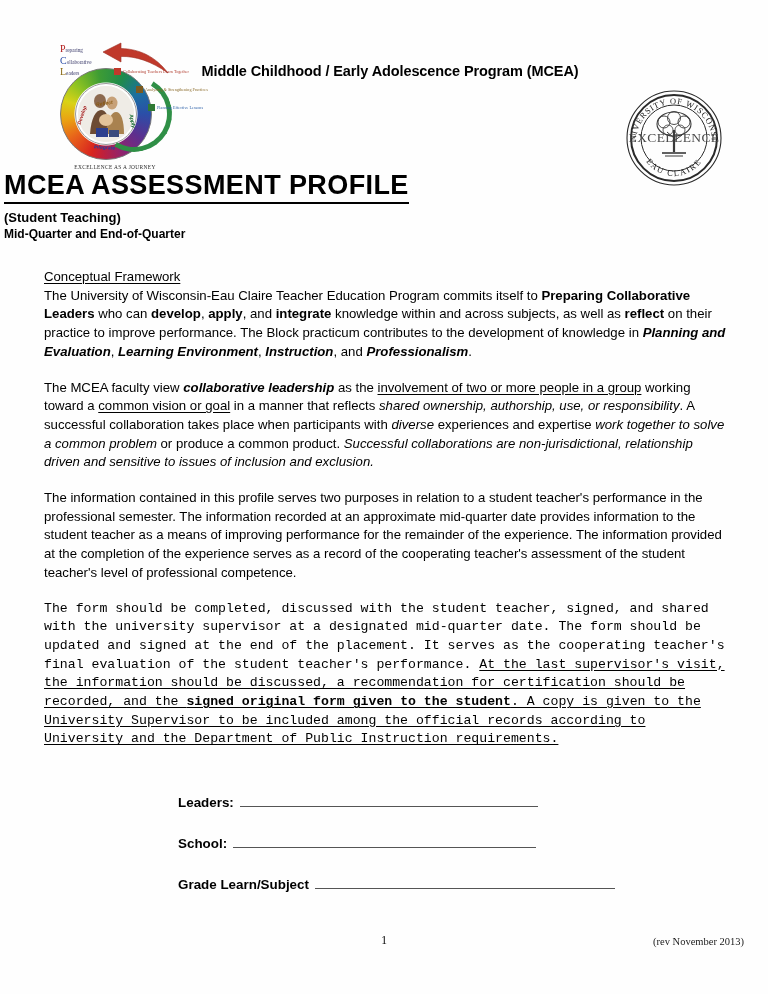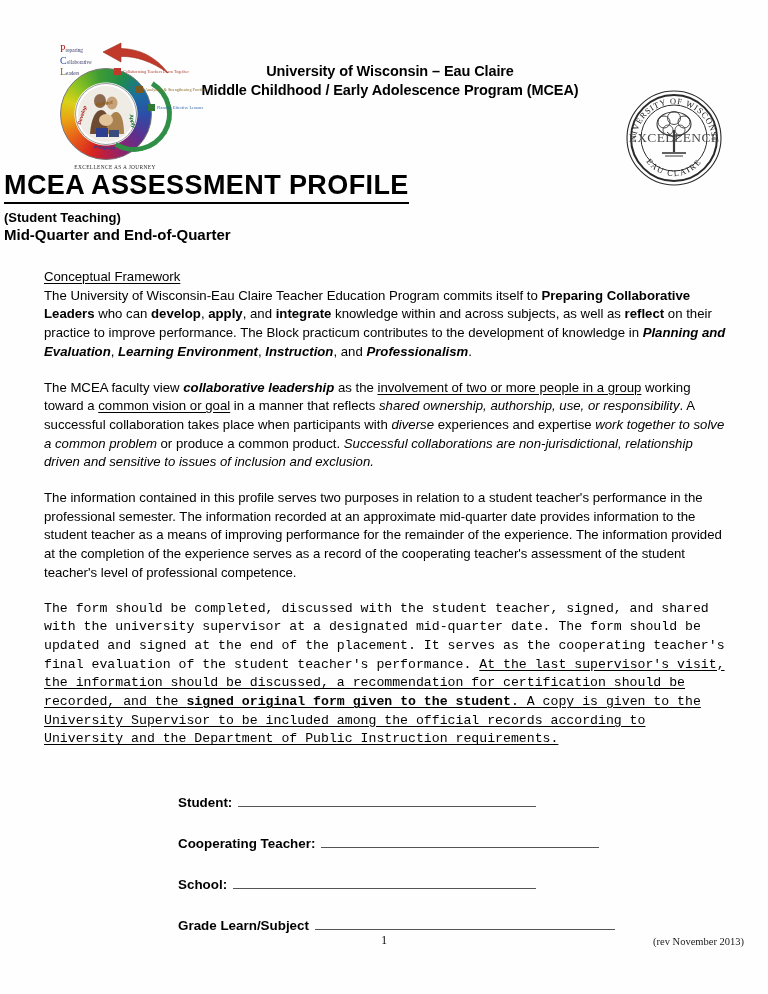--- a/index.html
+++ b/index.html
@@ -239,21 +239,21 @@
     padding-bottom: 1px;
     line-height: 31px;
   }
   .doc-sub1 {
     font-size: 13px;
     font-weight: bold;
     margin-top: 5px;
     line-height: 17px;
   }
   .doc-sub2 {
-    font-size: 15px;
+    font-size: 12px;
     font-weight: bold;
     line-height: 17px;
   }
 
   
   .body-copy {
     position: absolute;
     left: 44px;
     top: 268px;
     width: 682px;
@@ -383,21 +383,20 @@
         <span class="ring-word rw-reflect">Reflect</span>
         <span class="ring-word rw-develop">Develop</span>
         <span class="ring-word rw-apply">Apply</span>
         <span class="ring-word rw-integ">Integrate</span>
 
         <div class="ring-label">EXCELLENCE AS A JOURNEY</div>
       </div>
     </div>
 
     <div class="header-titles">
-      <div>University of Wisconsin – Eau Claire</div>
       <div>Middle Childhood / Early Adolescence Program (MCEA)</div>
     </div>
 
     <svg class="seal" viewBox="0 0 104 104">
       <defs>
         <path id="arcTop" d="M 14,56 A 38,38 0 0 1 90,56" fill="none"></path>
         <path id="arcBot" d="M 18,56 A 34,34 0 0 0 86,56" fill="none"></path>
       </defs>
       <circle cx="52" cy="52" r="47" fill="none" stroke="#2a2a2a" stroke-width="1.1"></circle>
       <circle cx="52" cy="52" r="43" fill="none" stroke="#2a2a2a" stroke-width="2"></circle>
@@ -444,26 +443,22 @@
 
     <p class="para">The information contained in this profile serves two purposes in relation to a student teacher's performance in the professional semester.  The information recorded at an approximate mid-quarter date provides information to the student teacher as a means of improving performance for the remainder of the experience.  The information provided at the completion of the experience serves as a record of the cooperating teacher's assessment of the student teacher's level of professional competence.</p>
 
     <p class="para">
       <span>The form should be completed, discussed with the student teacher, signed, and shared with the university supervisor at a designated mid-quarter date.  The form should be updated and signed at the end of the placement.  It serves as the cooperating teacher's final evaluation of the student teacher's performance.  </span><span class="u">At the last supervisor's visit, the information should be discussed, a recommendation for certification should be recorded, and the </span><span class="bu">signed original form given to the student</span><span class="u">. A copy is given to the University Supervisor to be included among the official records according to University and the Department of Public Instruction requirements.</span>
     </p>
   </div>
 
   <div class="form-block">
     <div class="form-row">
-      <span class="form-label">Student:</span>
+      <span class="form-label">Leaders:</span>
       <span class="form-line line-student"></span>
-    </div>
-    <div class="form-row">
-      <span class="form-label">Cooperating Teacher:</span>
-      <span class="form-line line-coop"></span>
     </div>
     <div class="form-row">
       <span class="form-label">School:</span>
       <span class="form-line line-school"></span>
     </div>
     <div class="form-row">
       <span class="form-label">Grade Learn/Subject</span>
       <span class="form-line line-grade"></span>
     </div>
   </div>

